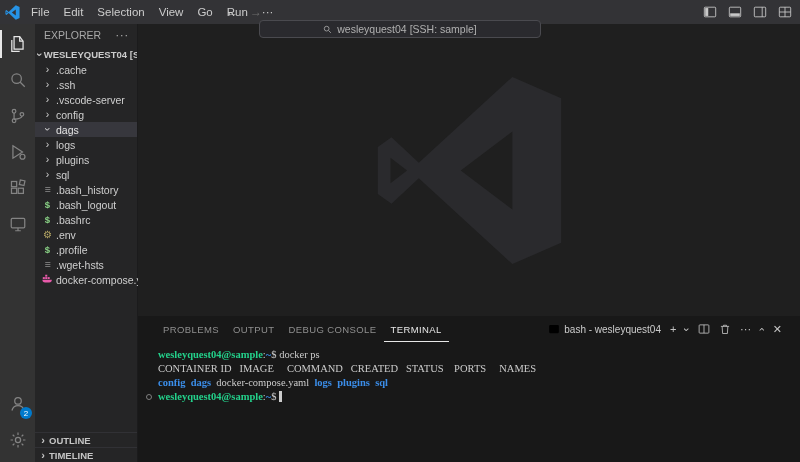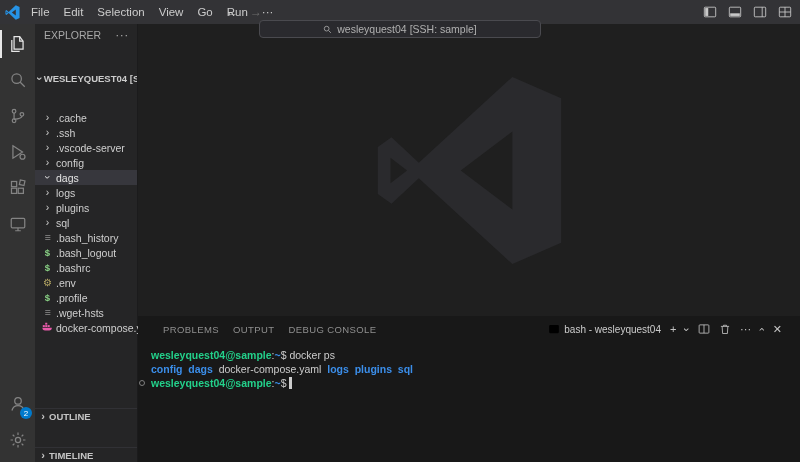--- a/index.html
+++ b/index.html
@@ -35,21 +35,21 @@
   .ab-cell.active::before { content:""; position:absolute; left:0; top:4px; bottom:4px;
                             width:2px; background:#e7e7e7; }
   .ab-cell svg { stroke:currentColor; fill:none; stroke-width:1.1; }
   .ab-spacer { flex:1; }
   .ab-badge { position:absolute; right:3px; bottom:3px; min-width:12px; height:12px;
               border-radius:7px; background:var(--accent); color:#fff; font-size:8px;
               display:flex; align-items:center; justify-content:center; padding:0 2px; }
 
   
   .sidebar { width:103px; background:#252526; flex:none; display:flex; flex-direction:column;
-             color:#cccccc; border-right:1px solid #1b1b1c;gap:24px; }
+             color:#cccccc; border-right:1px solid #1b1b1c; }
   .sb-header { height:22px; display:flex; align-items:center; justify-content:space-between;
                padding:0 8px 0 9px; font-size:10.5px; color:#a9a9a9; flex:none; }
   .sb-header .more { color:#bdbdbd; letter-spacing:1px; }
   .sb-section { height:16px; display:flex; align-items:center; gap:2px; padding-left:3px;
                 font-size:9.5px; font-weight:bold; white-space:nowrap; overflow:hidden; flex:none; }
   .chev { display:inline-block; width:10px; text-align:center; color:#c5c5c5;
           font-size:11px; line-height:1; }
   .chev.down { transform:rotate(90deg); }
   .tree { flex:none; }
   .trow { height:15px; display:flex; align-items:center; gap:3px; padding-left:7px;
@@ -80,21 +80,21 @@
   .pbadge { min-width:13px; height:13px; border-radius:8px; background:var(--badge-bg);
             color:#fff; font-size:8.5px; letter-spacing:0; display:flex; align-items:center;
             justify-content:center; padding:0 3px; }
   .p-right { margin-left:auto; display:flex; align-items:center; gap:9px; color:#c5c5c5; }
   .term-select { display:flex; align-items:center; gap:4px; font-size:10px; color:#cccccc; }
   .pr-icon { display:flex; align-items:center; font-size:11px; color:#c5c5c5; line-height:1; }
   .pr-icon svg { stroke:currentColor; fill:none; stroke-width:1.1; }
   .rot90 { transform:rotate(90deg); display:inline-block; }
   .rot270 { transform:rotate(-90deg); display:inline-block; }
 
-  .terminal { flex:1; padding:6px 0 0 0; font-family:Liberation Sans, sans-serif;
+  .terminal { flex:1; padding:6px 0 0 7px; font-family:Liberation Serif, serif;
               font-size:10.5px; line-height:14px; color:var(--fg); overflow:hidden; }
   .tline { white-space:pre; position:relative; padding-left:13px; }
   .deco { position:absolute; left:1px; top:4px; width:6px; height:6px; border-radius:50%; }
   .deco.blue-dot { background:var(--deco-blue); }
   .deco.gray-circle { border:1px solid var(--deco-gray); }
   .c-green { color:var(--green); font-weight:bold; }
   .c-blue { color:var(--blue); font-weight:bold; }
   .c-fg { color:var(--fg); }
   .c-cursor { background:var(--fg); color:var(--fg); }
 </style>
@@ -312,20 +312,23 @@
         <div class="ptab-row">
           <div class="ptabs">
               <span class="ptab">
                 <span>PROBLEMS</span>
               </span>
               <span class="ptab">
                 <span>OUTPUT</span>
               </span>
               <span class="ptab">
                 <span>DEBUG CONSOLE</span>
+              </span>
+              <span class="ptab active">
+                <span>TERMINAL</span>
               </span>
             </div>
           <div class="p-right">
             <span class="term-select">
               <svg width="12" height="12" viewBox="0 0 16 16">
                 <rect x="1.5" y="2.5" width="13" height="11" rx="1.5"></rect>
                 <path d="M4 6l2.5 2L4 10 M8.2 10.5h3.8"></path>
               </svg>
               <span>bash - wesleyquest04</span>
             </span>
@@ -342,19 +345,20 @@
                 <path d="M2.5 4.5h11 M6 4.5V3h4v1.5 M4.2 4.5l.6 9.5h6.4l.6-9.5"></path>
               </svg>
             </span>
             <span class="pr-icon">···</span>
             <span class="pr-icon rot270">›</span>
             <span class="pr-icon">✕</span>
           </div>
         </div>
         <div class="terminal">
             <div class="tline"><span class="c-green">wesleyquest04@sample</span><span class="c-fg">:</span><span class="c-blue">~</span><span class="c-fg">$ </span><span class="c-fg">docker ps</span></div>
+            <div class="tline"><span class="c-fg">CONTAINER ID   IMAGE     COMMAND   CREATED   STATUS    PORTS     NAMES</span></div>
             <div class="tline"><span class="c-blue">config</span><span class="c-fg">  </span><span class="c-blue">dags</span><span class="c-fg">  docker-compose.yaml  </span><span class="c-blue">logs</span><span class="c-fg">  </span><span class="c-blue">plugins</span><span class="c-fg">  </span><span class="c-blue">sql</span></div>
             <div class="tline"><span class="deco gray-circle"></span><span class="c-green">wesleyquest04@sample</span><span class="c-fg">:</span><span class="c-blue">~</span><span class="c-fg">$ </span><span class="c-cursor"> </span></div>
           </div>
       </div>
     </div>
   </div>
 </div>
 
 </body></html>

